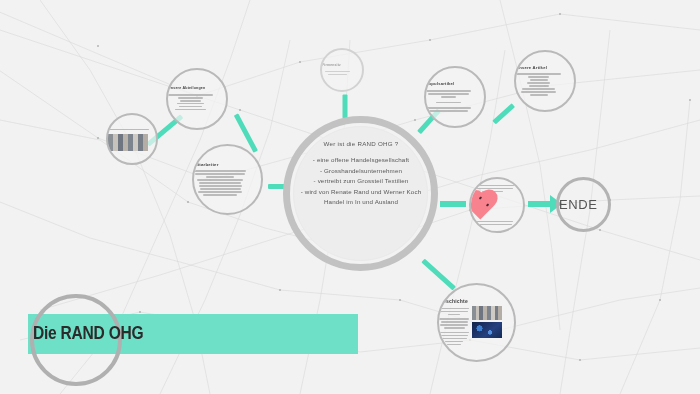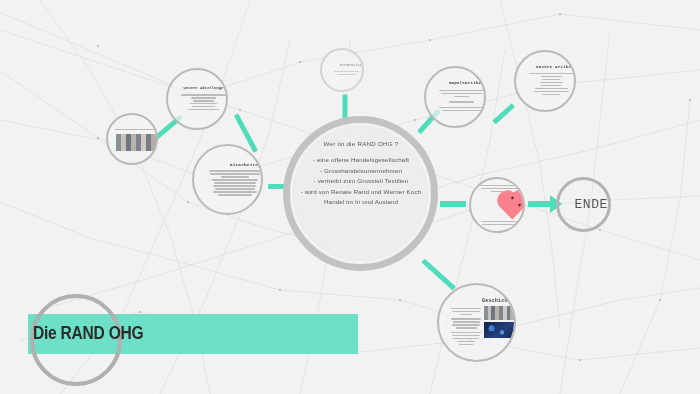--- a/index.html
+++ b/index.html
@@ -20,26 +20,25 @@
     inset: 0;
     width: 700px;
     height: 394px;
   }
   .node {
     position: absolute;
     border-radius: 50%;
     box-sizing: border-box;
     display: flex;
     flex-direction: column;
-    align-items: flex-end;
+    align-items: flex-start;
     justify-content: center;
     text-align: center;
     color: #4a4a4a;
     overflow: hidden;
-    font-family: Liberation Mono, monospace;
   }
   
   #hub-outer {
     left: 283px; top: 116px;
     width: 155px; height: 155px;
     border: 7px solid #c2c2c2;
     background: rgba(242,242,242,0.55);
   }
   #hub-inner {
     position: absolute;

